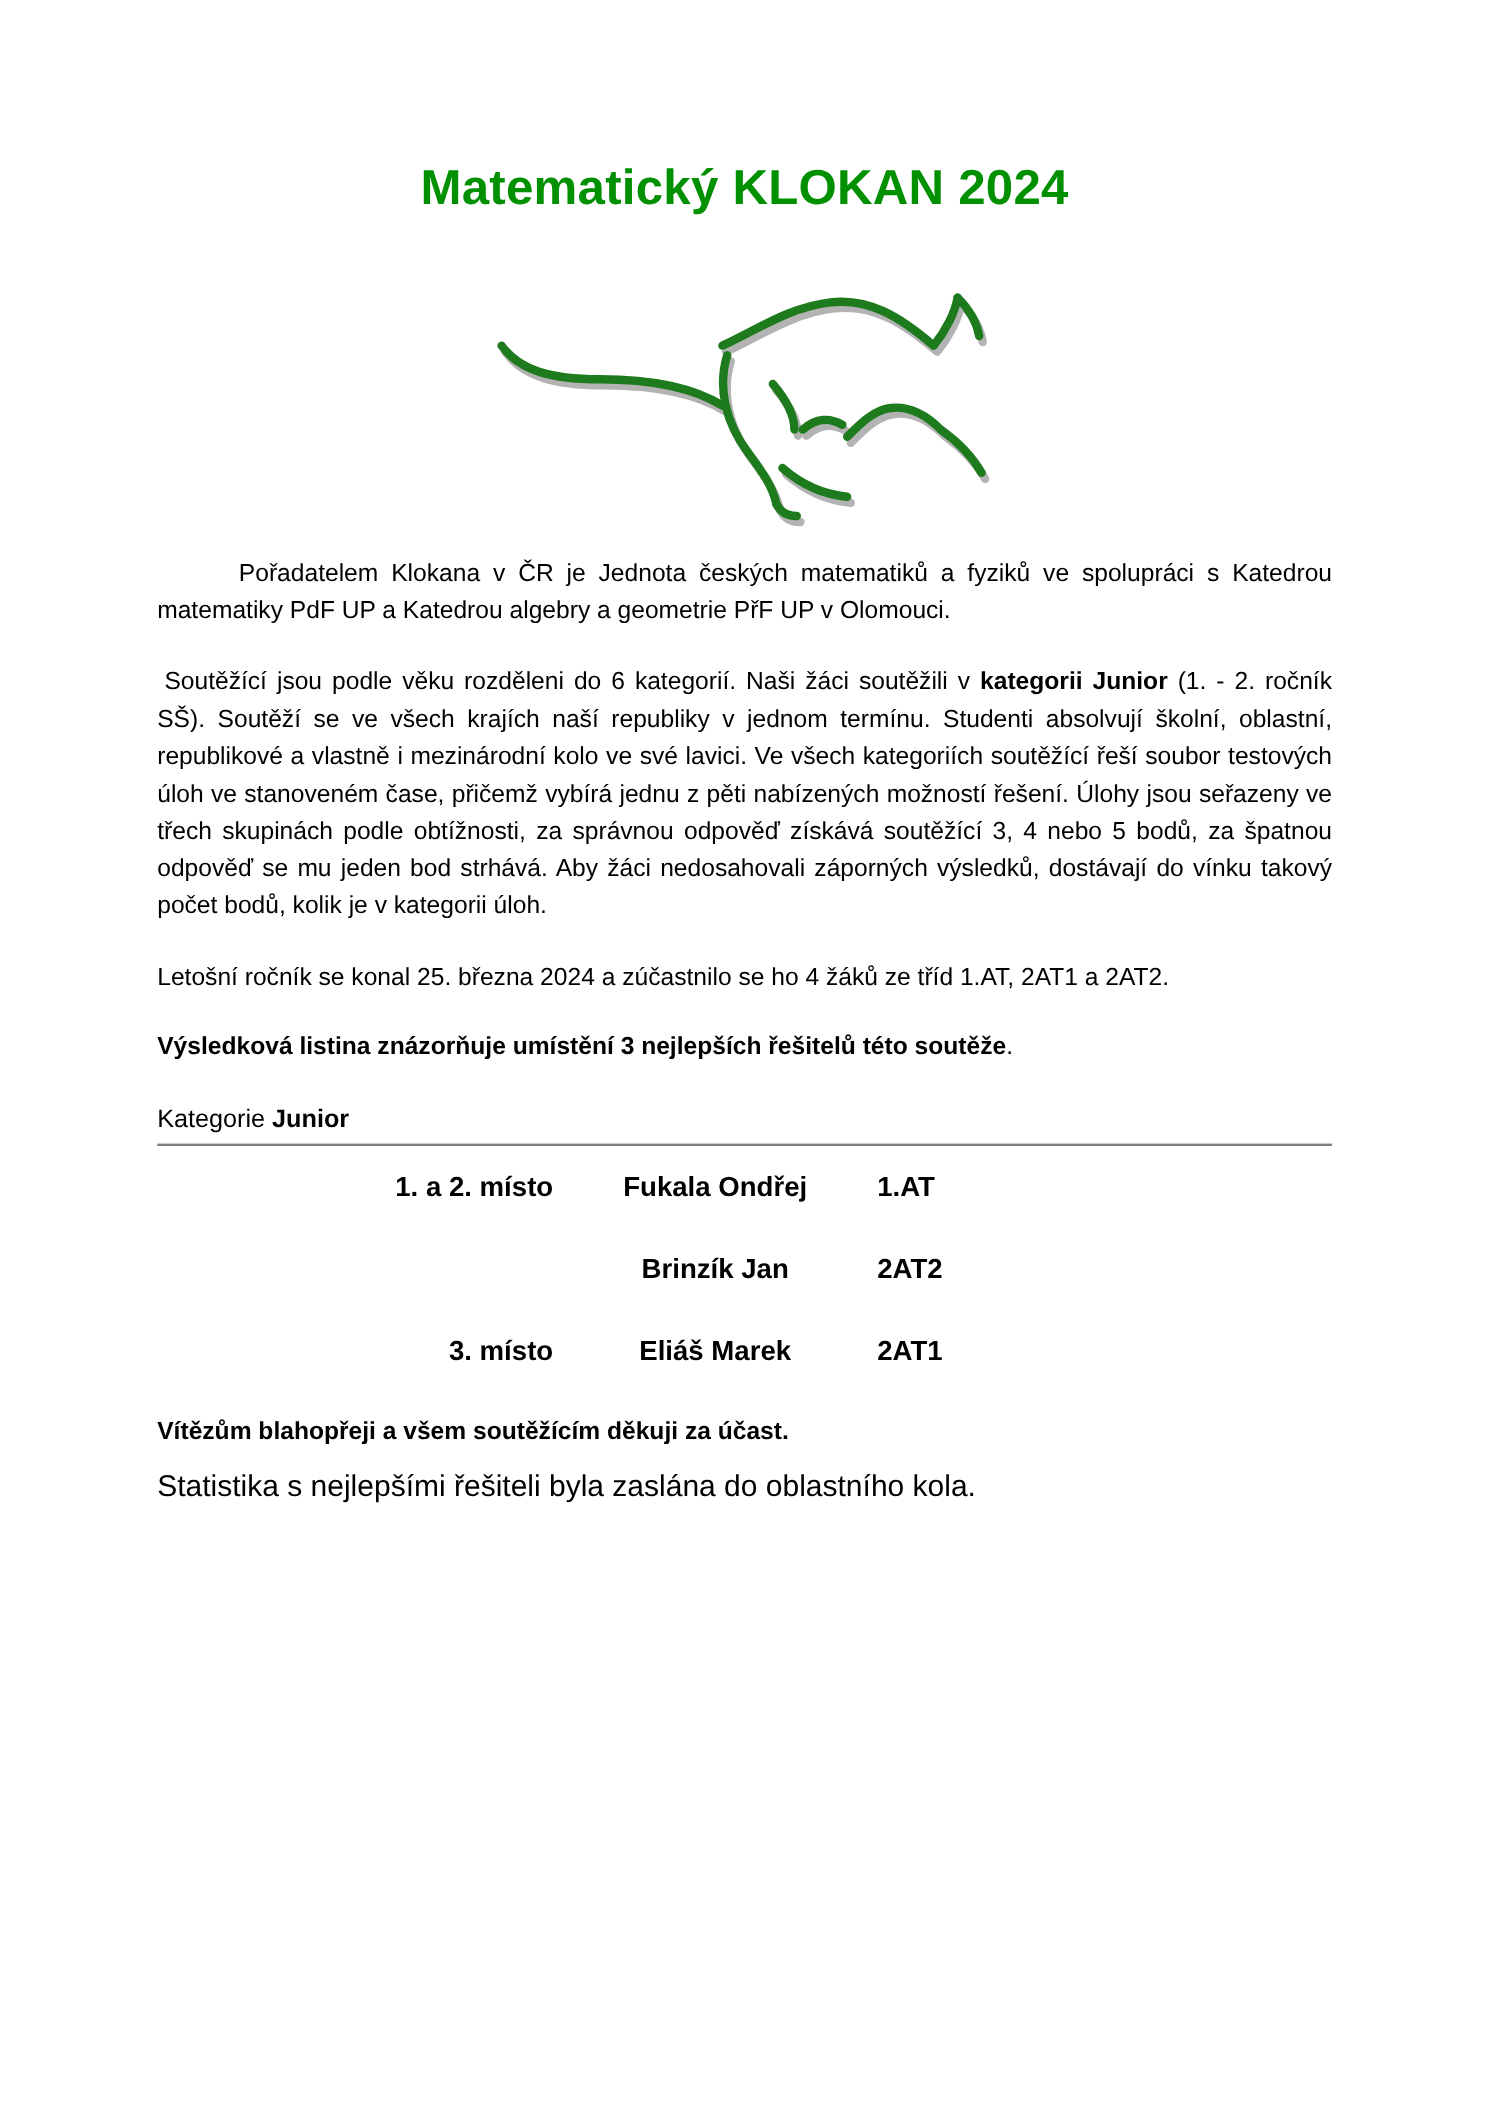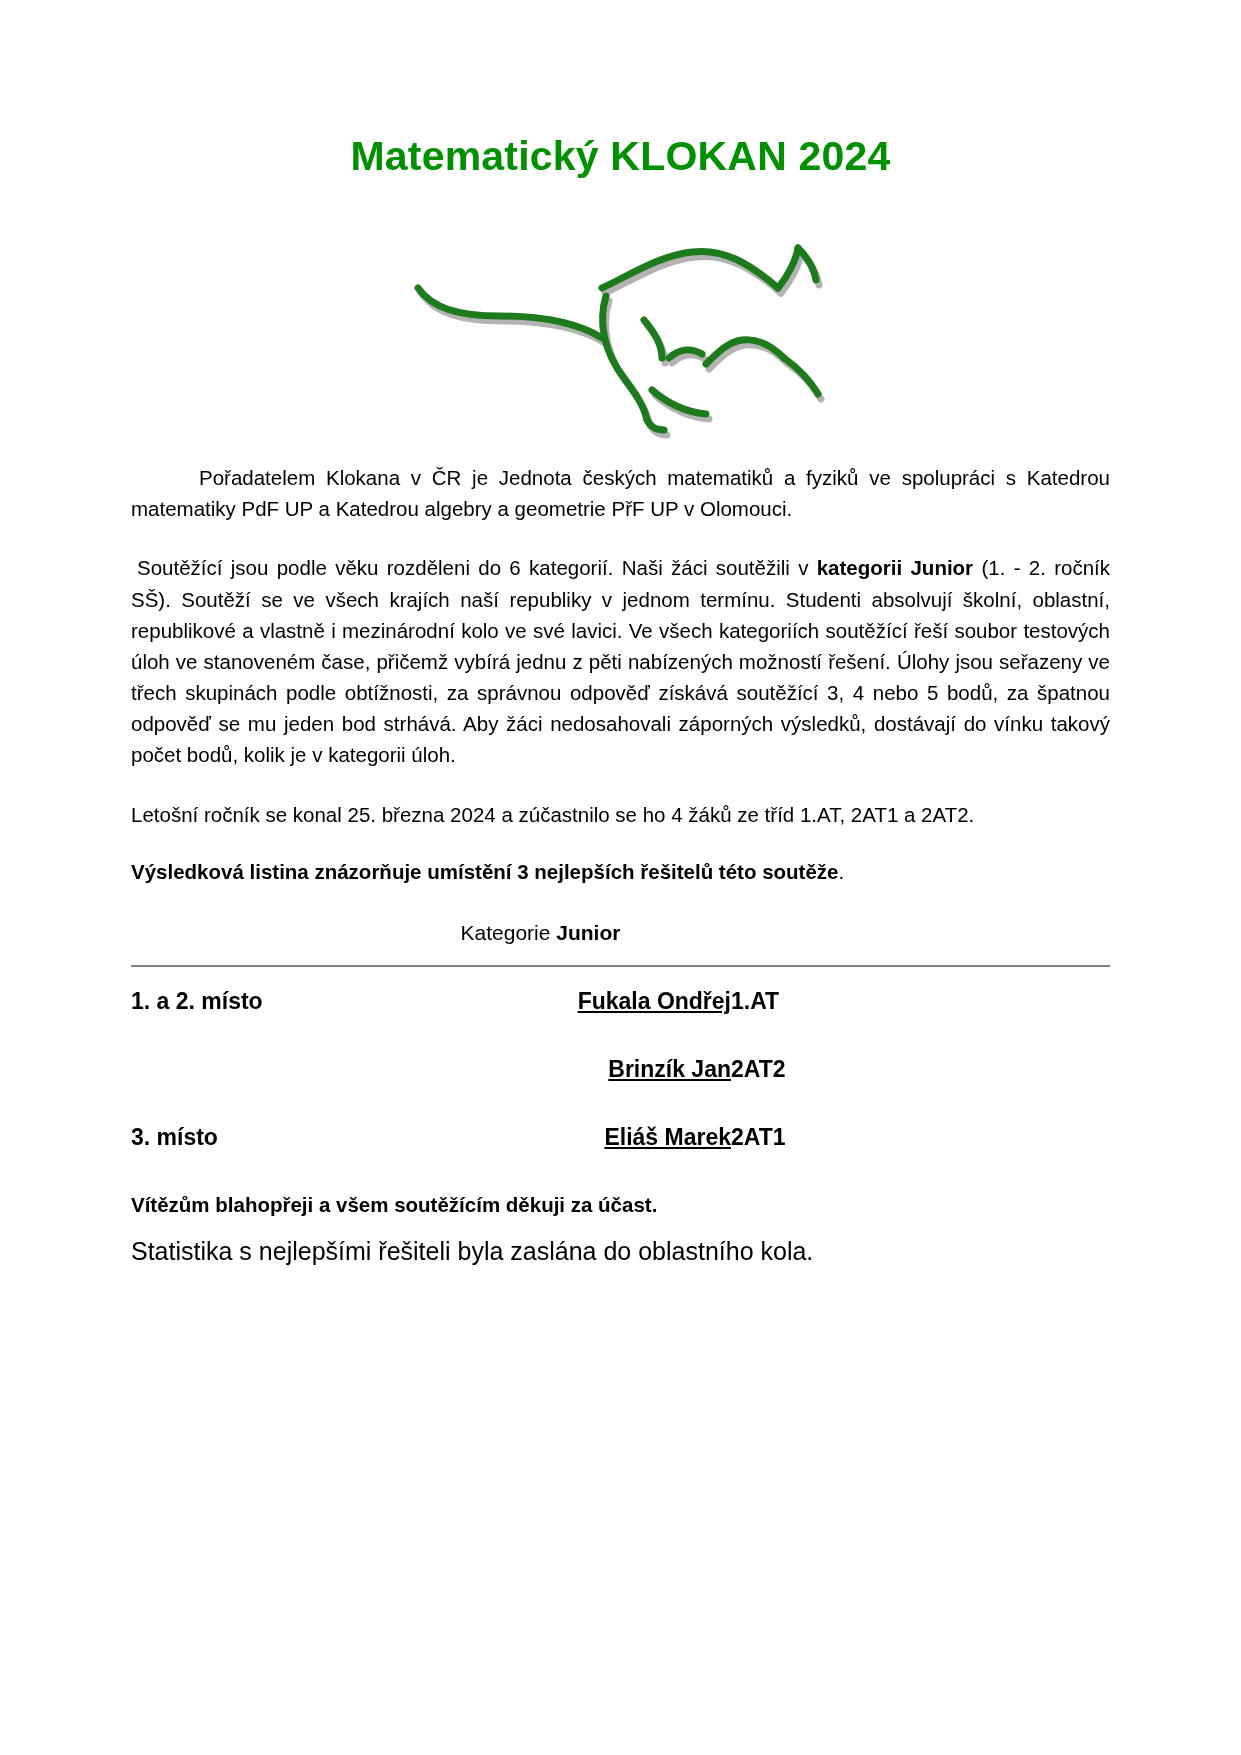--- a/index.html
+++ b/index.html
@@ -79,22 +79,22 @@
   }
   .para.bold-line .tail { font-weight: normal; }
   b, .b { font-weight: bold; }
 
   
   .results {
     margin-top: 34px;
   }
   .results-caption {
     font-size: 21px;
-    text-align: center;
-    padding-bottom: 20px;
+    text-align: left;
+    padding-bottom: 8px;
     padding-right: 160px;
   }
   .results-caption .b { font-weight: bold; }
   .rule {
     height: 2px;
     background: #808080;
     width: 100%;
   }
   table.result-table {
     border-collapse: collapse;
@@ -103,27 +103,26 @@
   }
   table.result-table td {
     font-size: 23px;
     font-weight: bold;
     padding: 21px 0 20px 0;
     vertical-align: top;
     border: 0;
   }
   td.col-place {
     width: 330px;
-    text-align: left;
+    text-align: right;
     padding-left: 0;
   }
   td.col-name {
     width: 270px;
-    text-align: right;
-    text-decoration: underline;
+    text-align: center;
   }
   td.col-class {
     text-align: left;
   }
 
   .closing-bold {
     margin-top: 22px;
     font-size: 20.5px;
     font-weight: bold;
     text-align: left;

